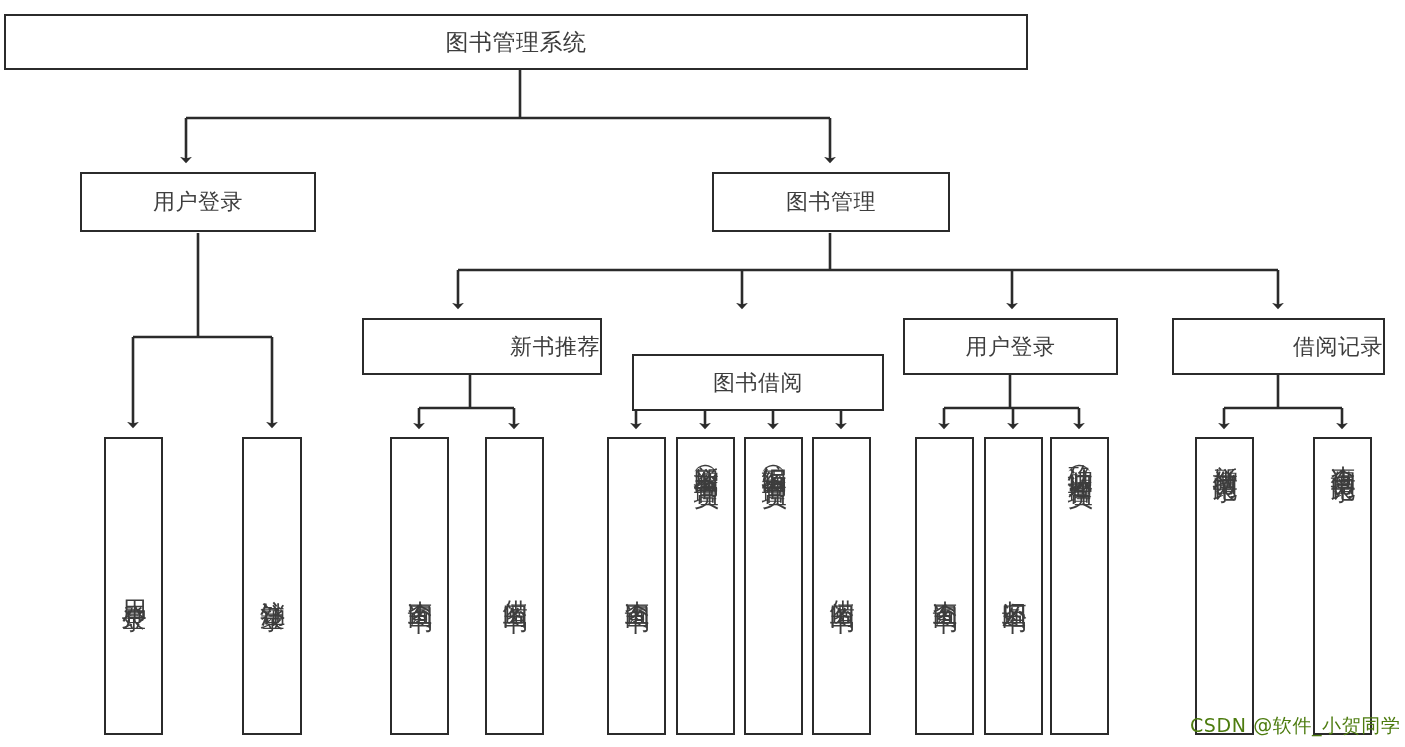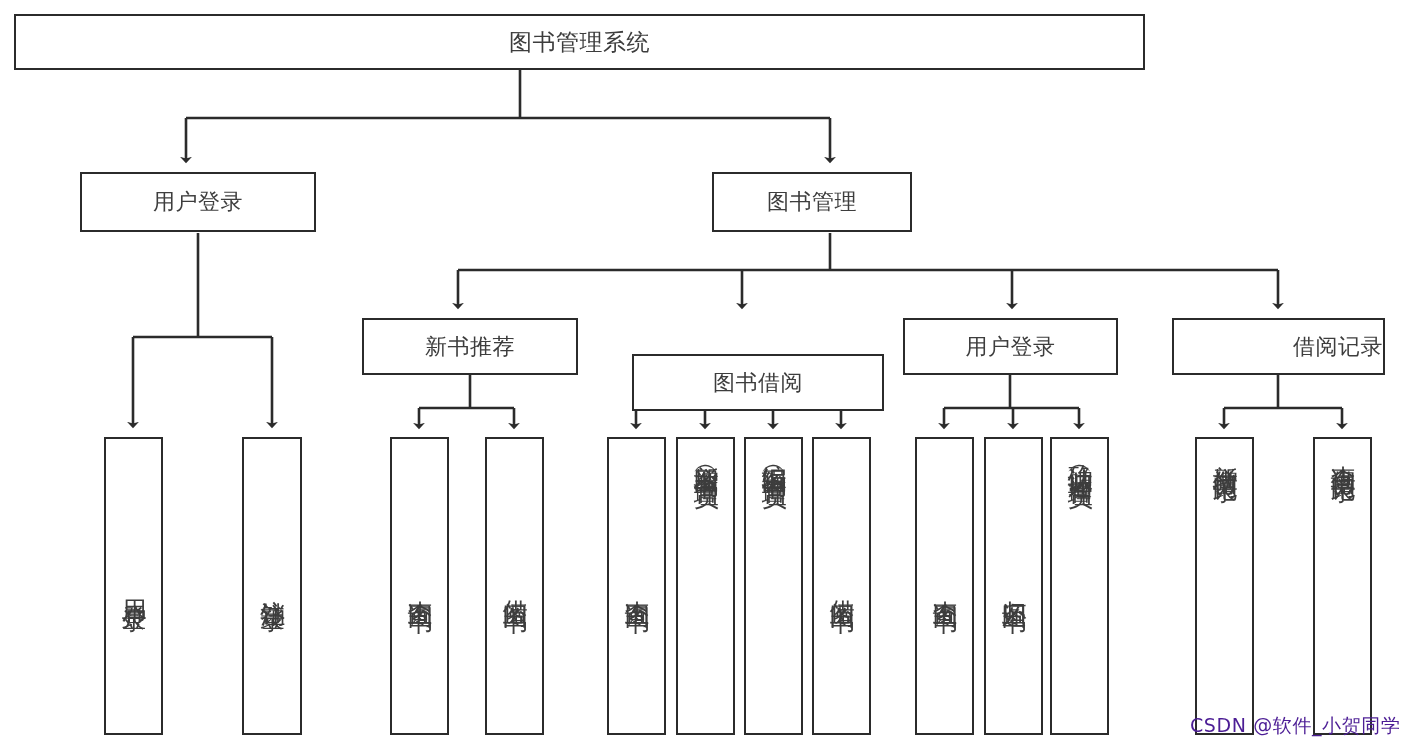--- a/index.html
+++ b/index.html
@@ -56,21 +56,21 @@
     font-size:25px;
     line-height:1.06;
     letter-spacing:3px;
     padding:6px 0 6px 0;
   }
   .node.vert.mid{
     align-items:center;
   }
   .watermark{
     position:absolute;
-    color:#4c1d95;
+    color:#4d7c0f;
     font-size:19px;
     letter-spacing:0.6px;
     white-space:nowrap;
     user-select:none;
   }
 </style>
 </head>
 <body>
 
 <div id="canvas">
@@ -118,33 +118,33 @@
       <path d="M1013,408 L1013,426" marker-end="url(#arrow)"></path>
       <path d="M1079,408 L1079,426" marker-end="url(#arrow)"></path>
 
       <path d="M1278,375 L1278,408"></path>
       <path d="M1224,408 L1342,408"></path>
       <path d="M1224,408 L1224,426" marker-end="url(#arrow)"></path>
       <path d="M1342,408 L1342,426" marker-end="url(#arrow)"></path>
     </g>
   </svg>
 
-  <div class="node horiz root" style="left:14px;top:14px;width:1131px;height:56px;font-family:Liberation Serif, serif;">
+  <div class="node horiz root" style="left:4px;top:14px;width:1024px;height:56px;font-family:Liberation Serif, serif;">
     <span class="label">图书管理系统</span>
   </div>
 
   <div class="node horiz" style="left:80px;top:172px;width:236px;height:60px;">
     <span class="label">用户登录</span>
   </div>
 
-  <div class="node horiz" style="left:712px;top:172px;width:200px;height:60px;">
+  <div class="node horiz" style="left:712px;top:172px;width:238px;height:60px;">
     <span class="label">图书管理</span>
   </div>
 
-  <div class="node horiz" style="left:362px;top:318px;width:216px;height:57px;">
+  <div class="node horiz" style="left:362px;top:318px;width:240px;height:57px;justify-content:flex-end;">
     <span class="label">新书推荐</span>
   </div>
 
   <div class="node horiz" style="left:632px;top:318px;width:252px;height:57px;margin-top:36px;">
     <span class="label">图书借阅</span>
   </div>
 
   <div class="node horiz" style="left:903px;top:318px;width:215px;height:57px;">
     <span class="label">用户登录</span>
   </div>

